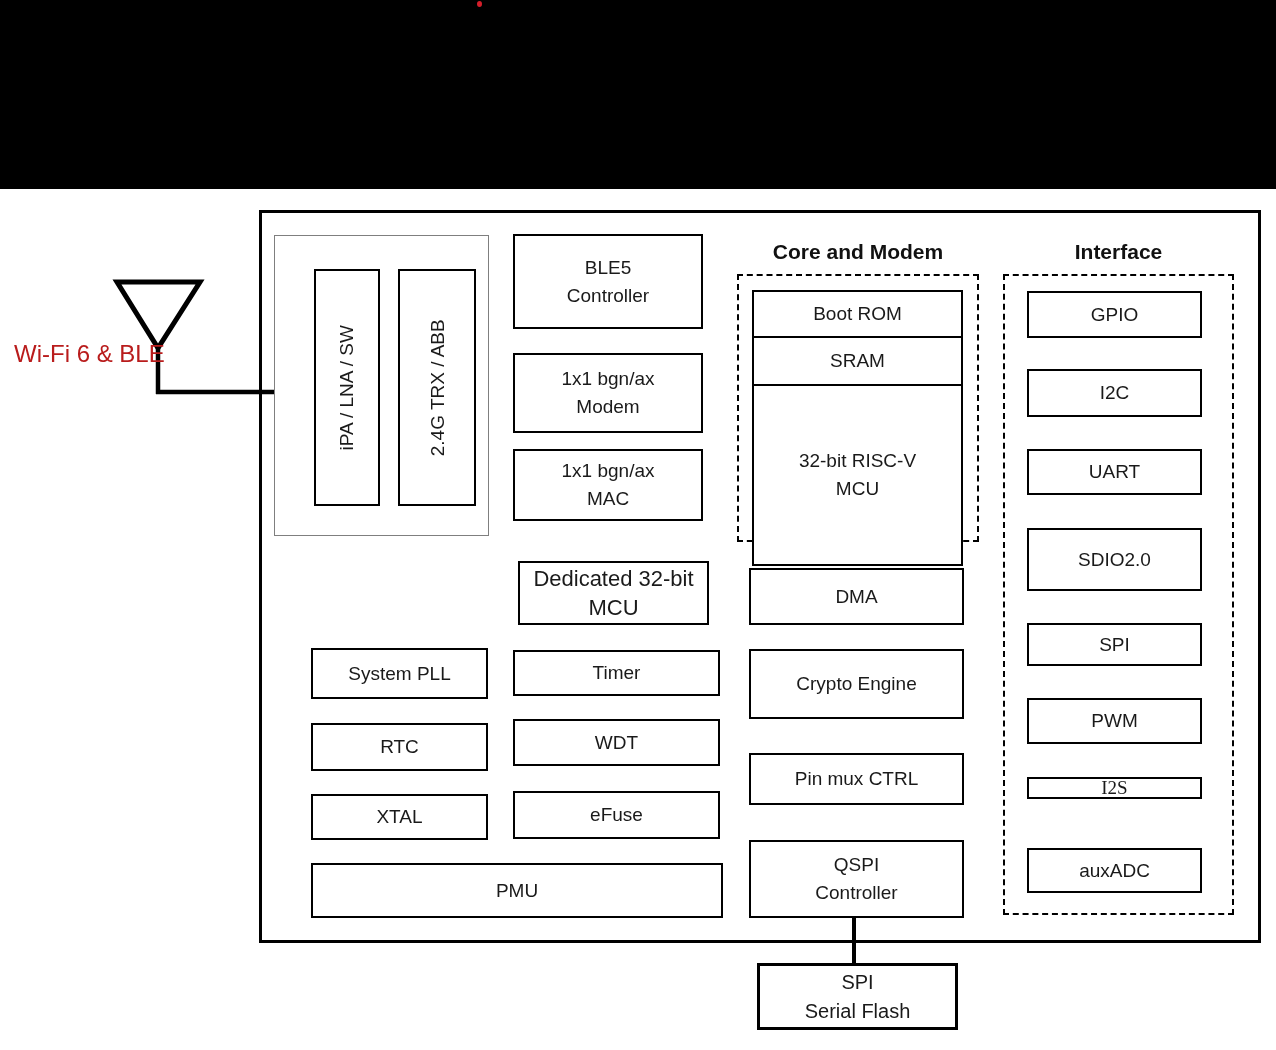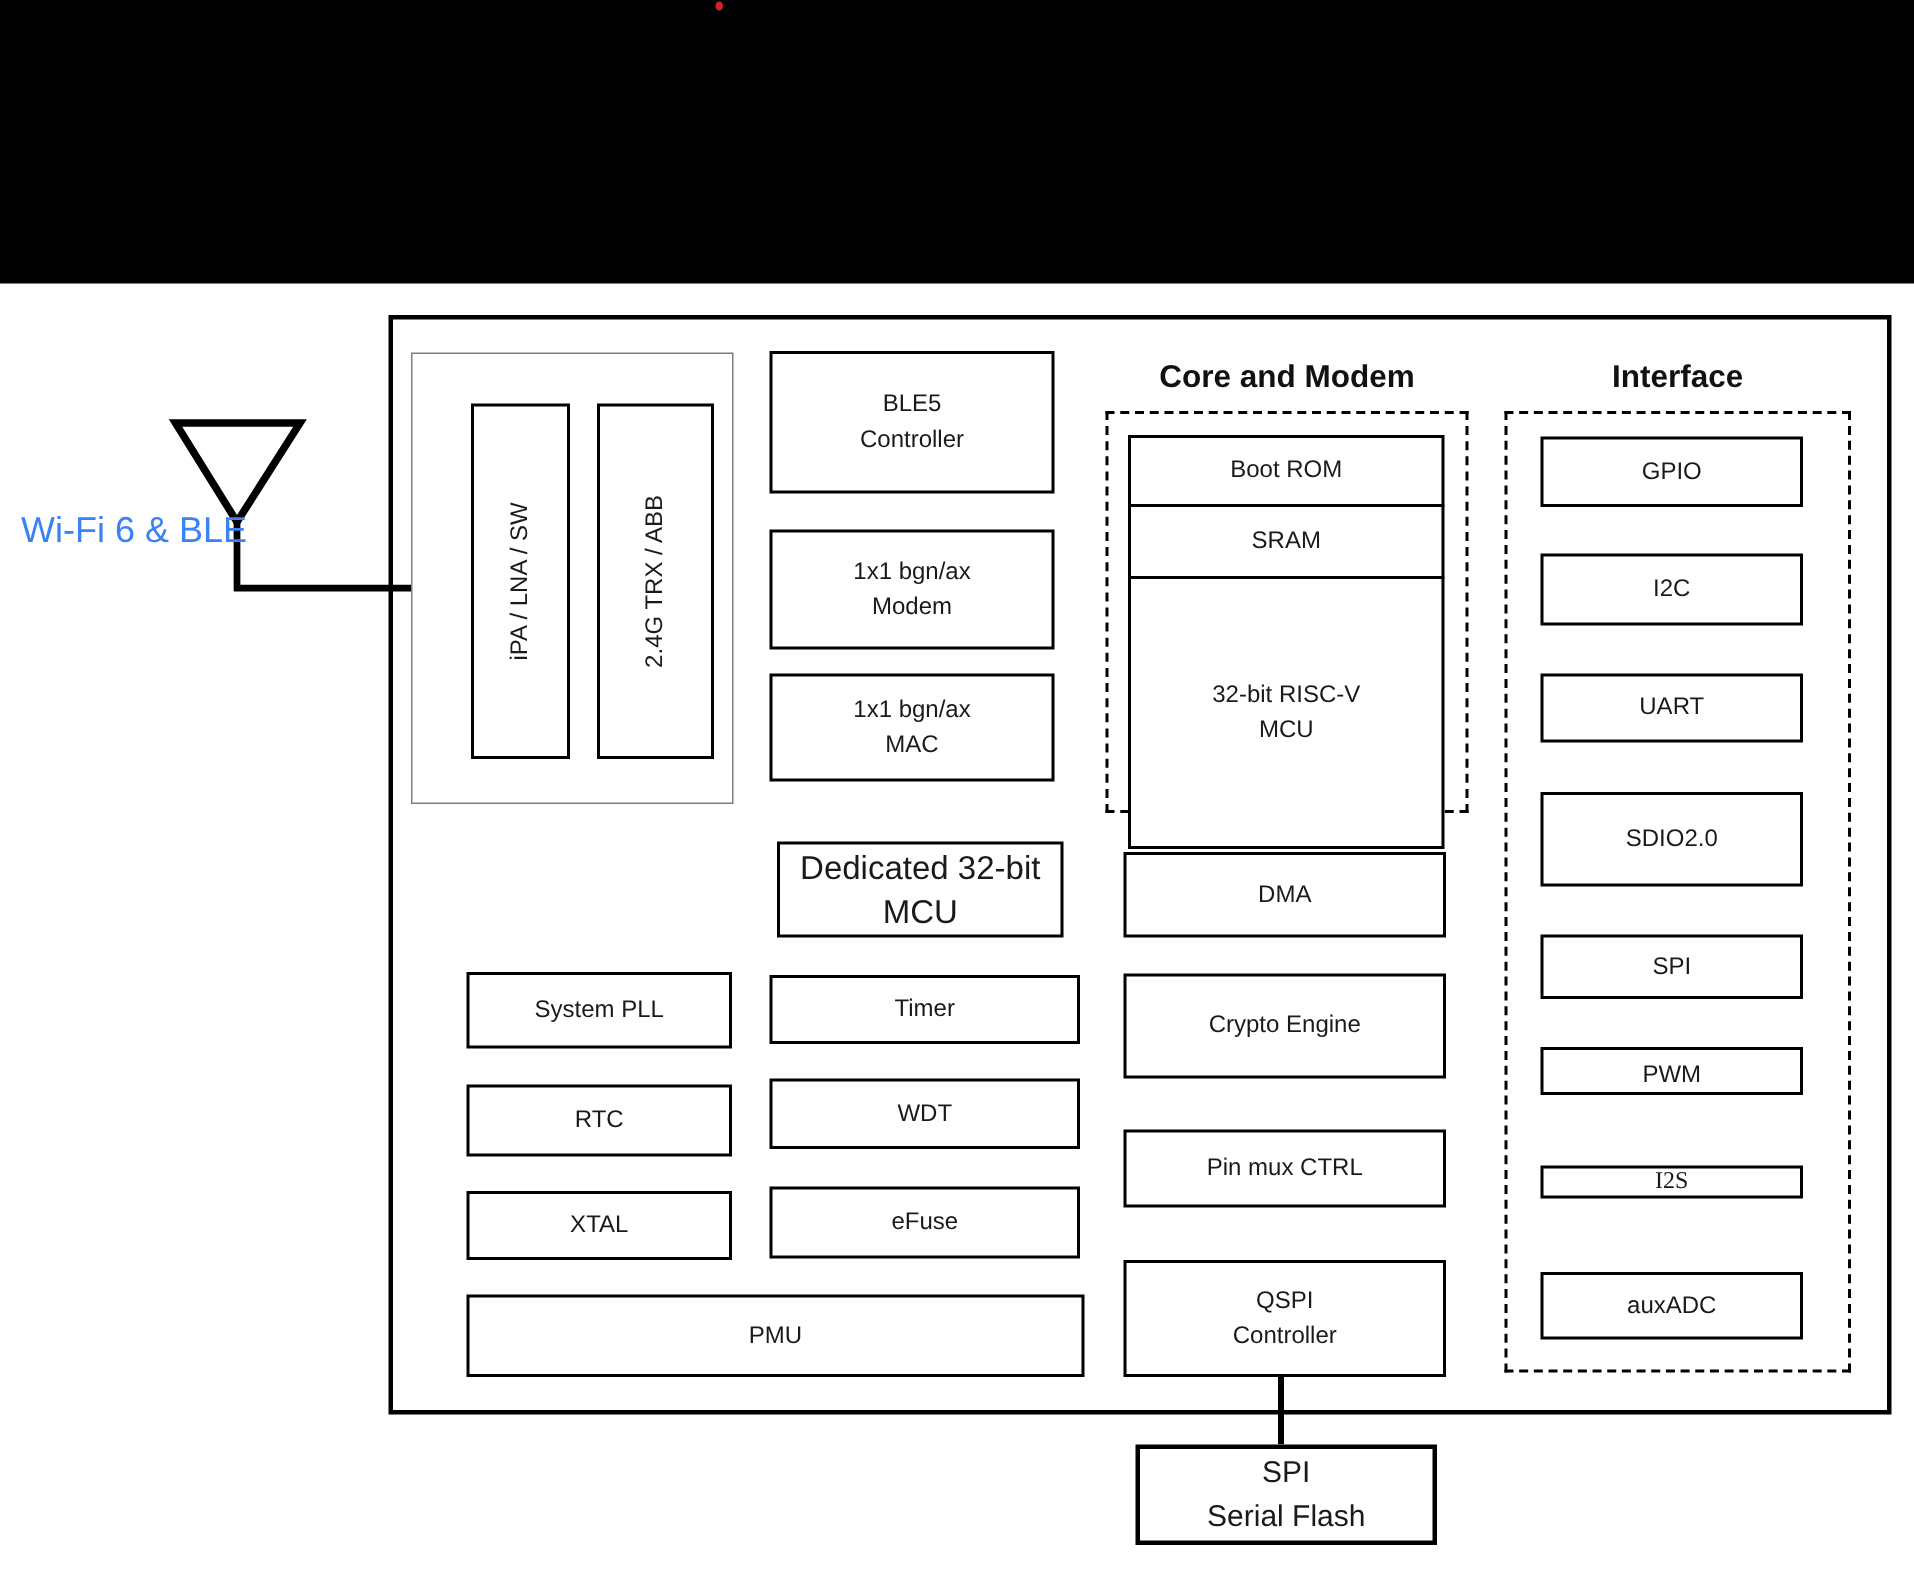--- a/index.html
+++ b/index.html
@@ -10,35 +10,35 @@
     font-family:"Liberation Sans", sans-serif;
     color:#1a1a1a;
     overflow:hidden;
   }
   .abs{position:absolute;box-sizing:border-box;}
   .box{
     position:absolute;box-sizing:border-box;
     border:2px solid #000;background:#fff;
     display:flex;flex-direction:column;
     align-items:center;justify-content:center;
-    text-align:center;font-size:16px;line-height:1.45;
+    text-align:center;font-size:19px;line-height:1.45;
   }
   .box.thinframe{border:1px solid #7f7f7f;}
   .box.thickframe{border:3px solid #000;}
   .box.dashedframe{border:2px dashed #000;background:transparent;}
   .vtext span{
     transform:rotate(-90deg);
     white-space:nowrap;display:block;
   }
   .grouptitle{
     position:absolute;box-sizing:border-box;
     font-weight:bold;font-size:21px;text-align:center;
     color:#111;
   }
-  .label{position:absolute;box-sizing:border-box;font-size:24px;color:#3b82f6;white-space:nowrap;}
+  .label{position:absolute;box-sizing:border-box;font-size:24px;color:#b91c1c;white-space:nowrap;}
   .connector{position:absolute;background:#000;}
 </style>
 </head>
 <body>
 
 <div id="stage">
 
   <div class="abs" style="left: 0px; top: 0px; width: 1276px; height: 189px; background-color: rgb(0, 0, 0);"></div>
   <div class="abs" style="left: 477px; top: 1px; width: 5px; height: 6px; border-radius: 50%; background-color: rgb(212, 30, 42);"></div>
 
@@ -95,21 +95,21 @@
   </div>
   <div class="box" style="left:1027px;top:449px;width:175px;height:46px;">
     <span>UART</span>
   </div>
   <div class="box" style="left:1027px;top:528px;width:175px;height:63px;">
     <span>SDIO2.0</span>
   </div>
   <div class="box" style="left:1027px;top:623px;width:175px;height:43px;">
     <span>SPI</span>
   </div>
-  <div class="box" style="left:1027px;top:698px;width:175px;height:32px;justify-content:flex-end;">
+  <div class="box" style="left:1027px;top:698px;width:175px;height:46px;">
     <span>PWM</span>
   </div>
   <div class="box" style="left:1027px;top:777px;width:175px;height:22px;font-family:Liberation Serif, serif;">
     <span>I2S</span>
   </div>
   <div class="box" style="left:1027px;top:848px;width:175px;height:45px;">
     <span>auxADC</span>
   </div>
 
   <div class="box" style="left:518px;top:561px;width:191px;height:64px;font-size:22px;line-height:1.32;">

